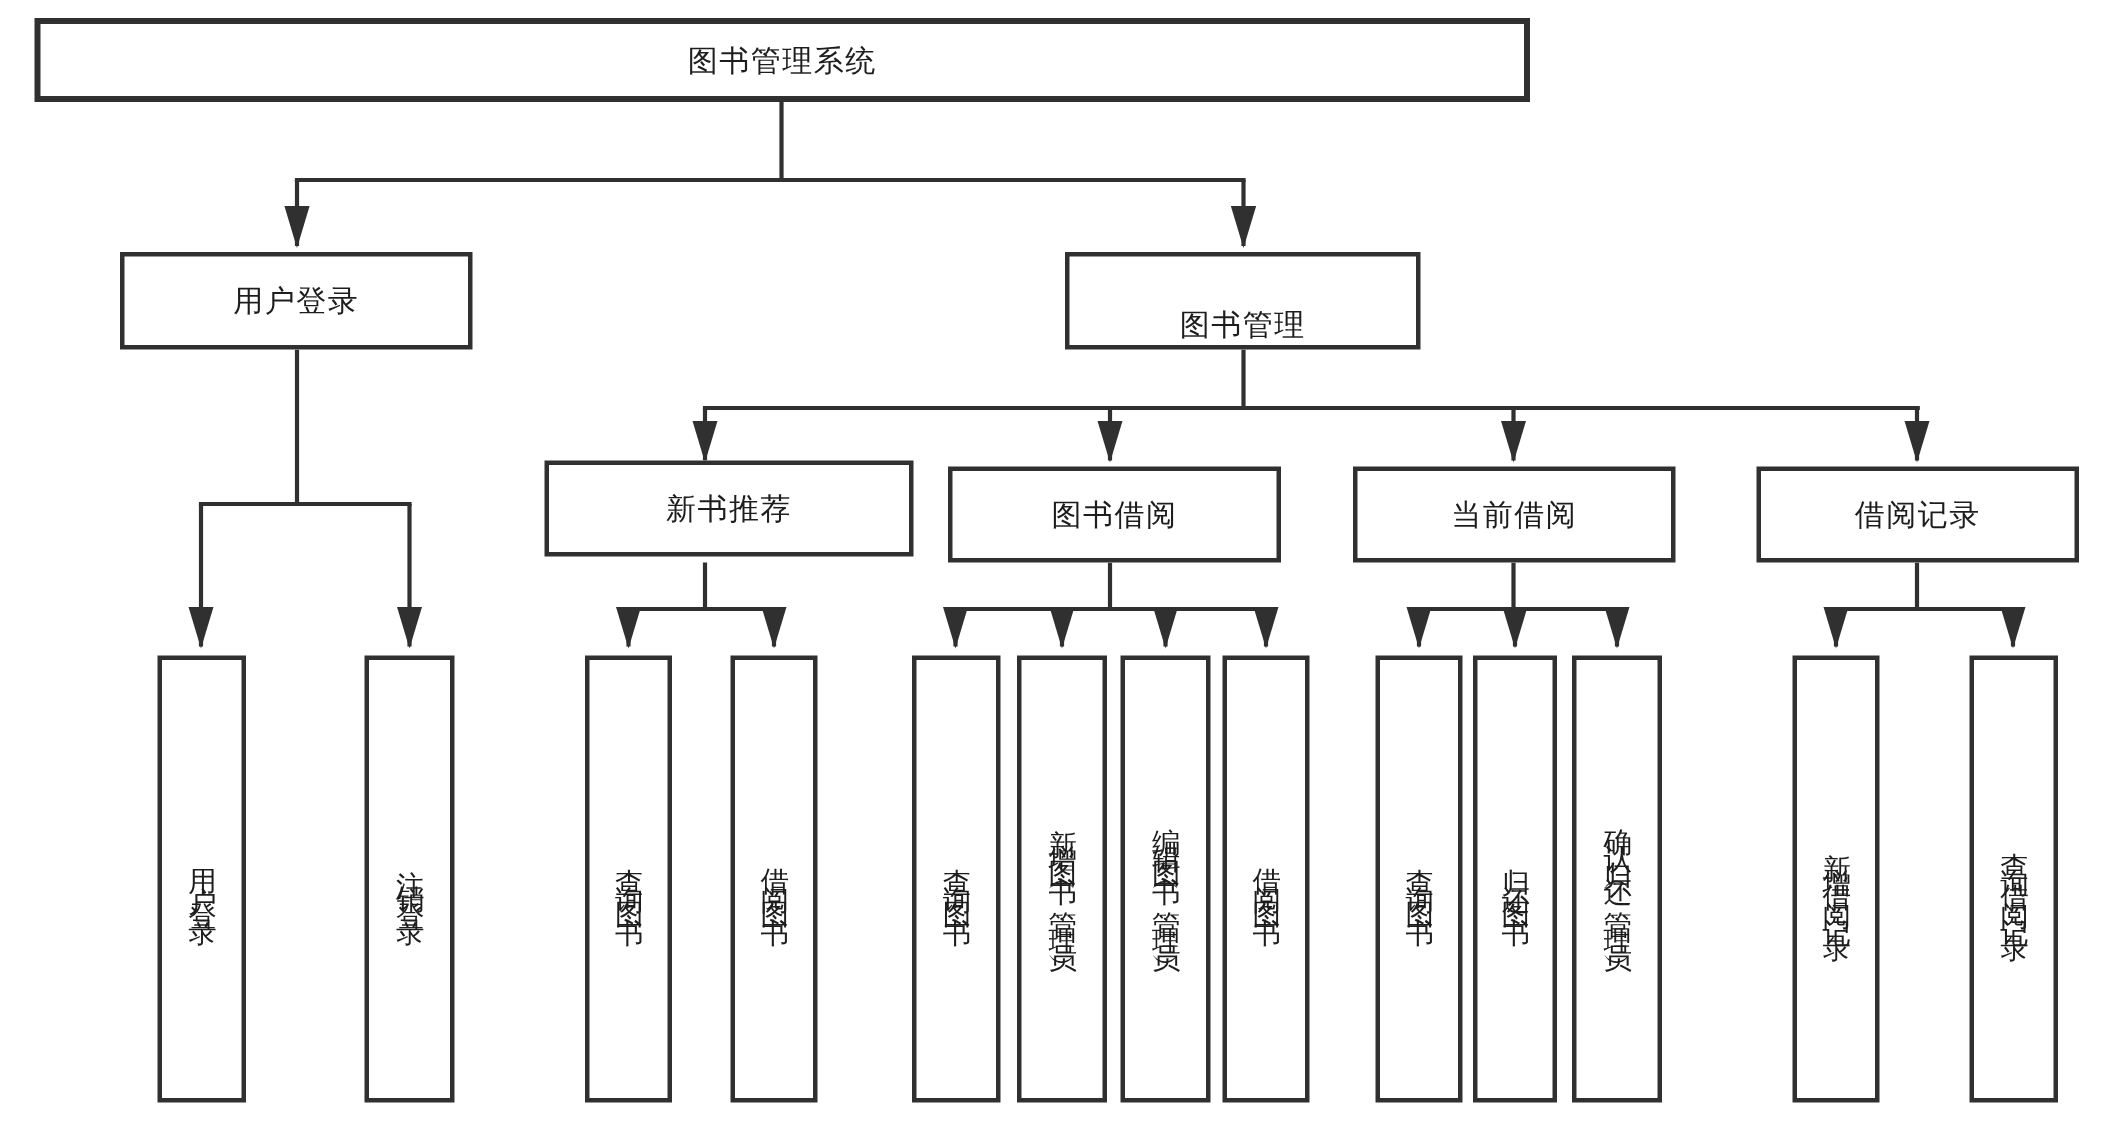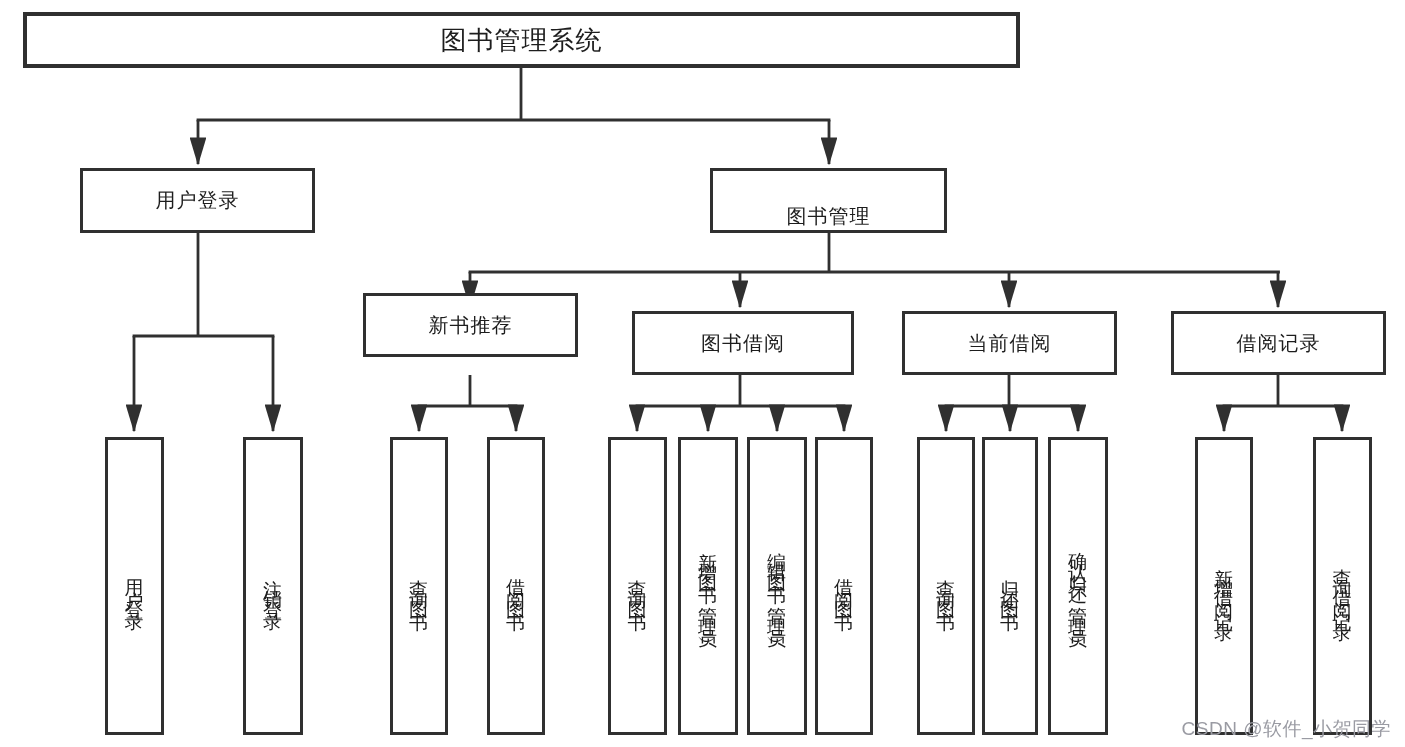--- a/index.html
+++ b/index.html
@@ -21,21 +21,21 @@
     position:absolute;
     box-sizing:border-box;
     border:3px solid var(--line);
     background:#fff;
     display:flex;
     align-items:center;
     justify-content:center;
     color:var(--text);
     z-index:2;
   }
-  .node.root{border-width:4px;font-size:26px;align-items:center;}
+  .node.root{border-width:4px;font-size:20px;align-items:center;}
   .node.branch{font-size:20px;}
   .node.leaf{font-size:19px;}
   .vtext{
     writing-mode:vertical-rl;
     text-orientation:mixed;
     letter-spacing:11px;
     line-height:1;
     white-space:nowrap;
   }
   .htext{letter-spacing:1px;}
@@ -108,21 +108,21 @@
     <span class="htext">图书管理系统</span>
   </div>
 
   <div class="node branch" style="left:80px;top:168px;width:235px;height:65px;">
     <span class="htext">用户登录</span>
   </div>
   <div class="node branch" style="left:710px;top:168px;width:237px;height:65px;align-items:flex-end;">
     <span class="htext">图书管理</span>
   </div>
 
-  <div class="node branch" style="left:363px;top:293px;width:215px;height:64px;">
+  <div class="node branch" style="left:363px;top:307px;width:246px;height:64px;">
     <span class="htext">新书推荐</span>
   </div>
   <div class="node branch" style="left:632px;top:311px;width:222px;height:64px;">
     <span class="htext">图书借阅</span>
   </div>
   <div class="node branch" style="left:902px;top:311px;width:215px;height:64px;">
     <span class="htext">当前借阅</span>
   </div>
   <div class="node branch" style="left:1171px;top:311px;width:215px;height:64px;">
     <span class="htext">借阅记录</span>
@@ -165,15 +165,14 @@
     <span class="vtext">确认归还（管理员）</span>
   </div>
 
   <div class="node leaf" style="left:1195px;top:437px;width:58px;height:298px;">
     <span class="vtext">新增借阅记录</span>
   </div>
   <div class="node leaf" style="left:1313px;top:437px;width:59px;height:298px;">
     <span class="vtext">查询借阅记录</span>
   </div>
 
-  <div id="watermark">CSDN @软件_小贺同学</div>
 
 </div>
 
 </body></html>

